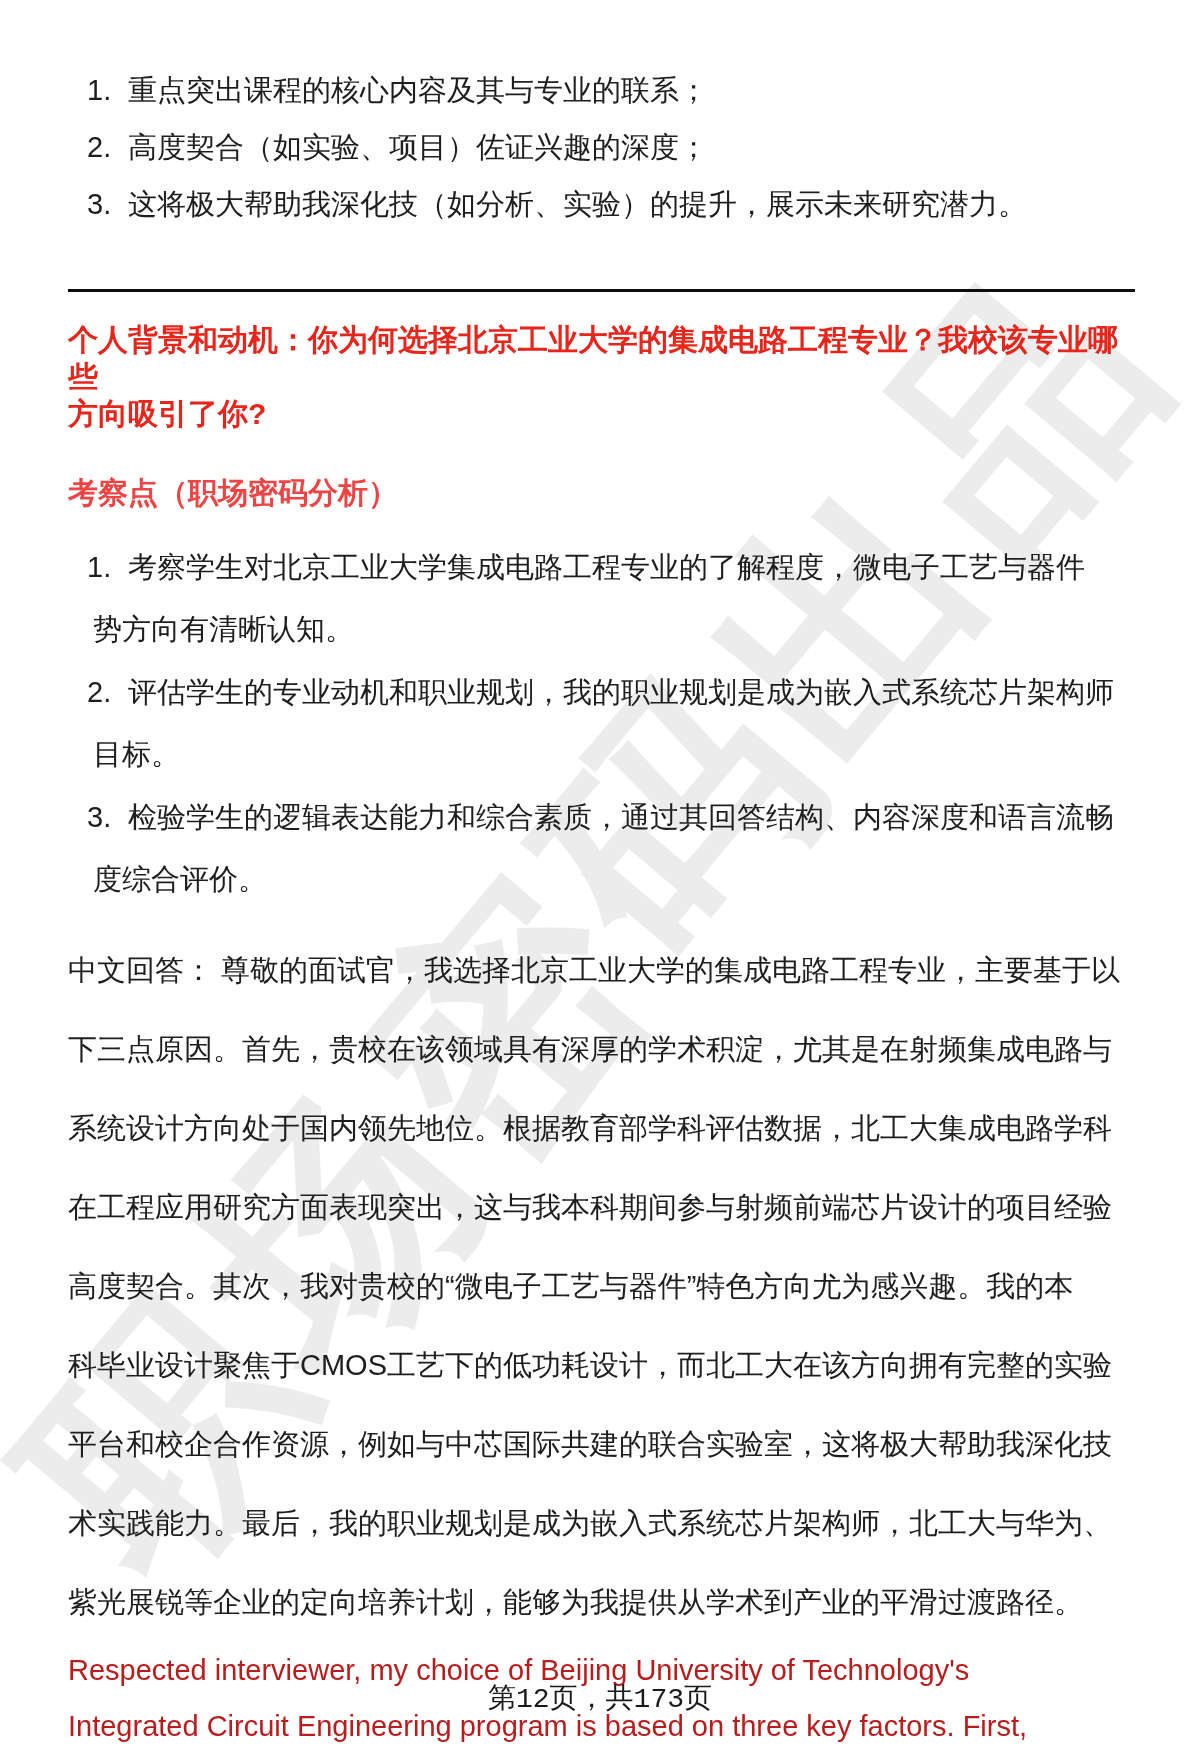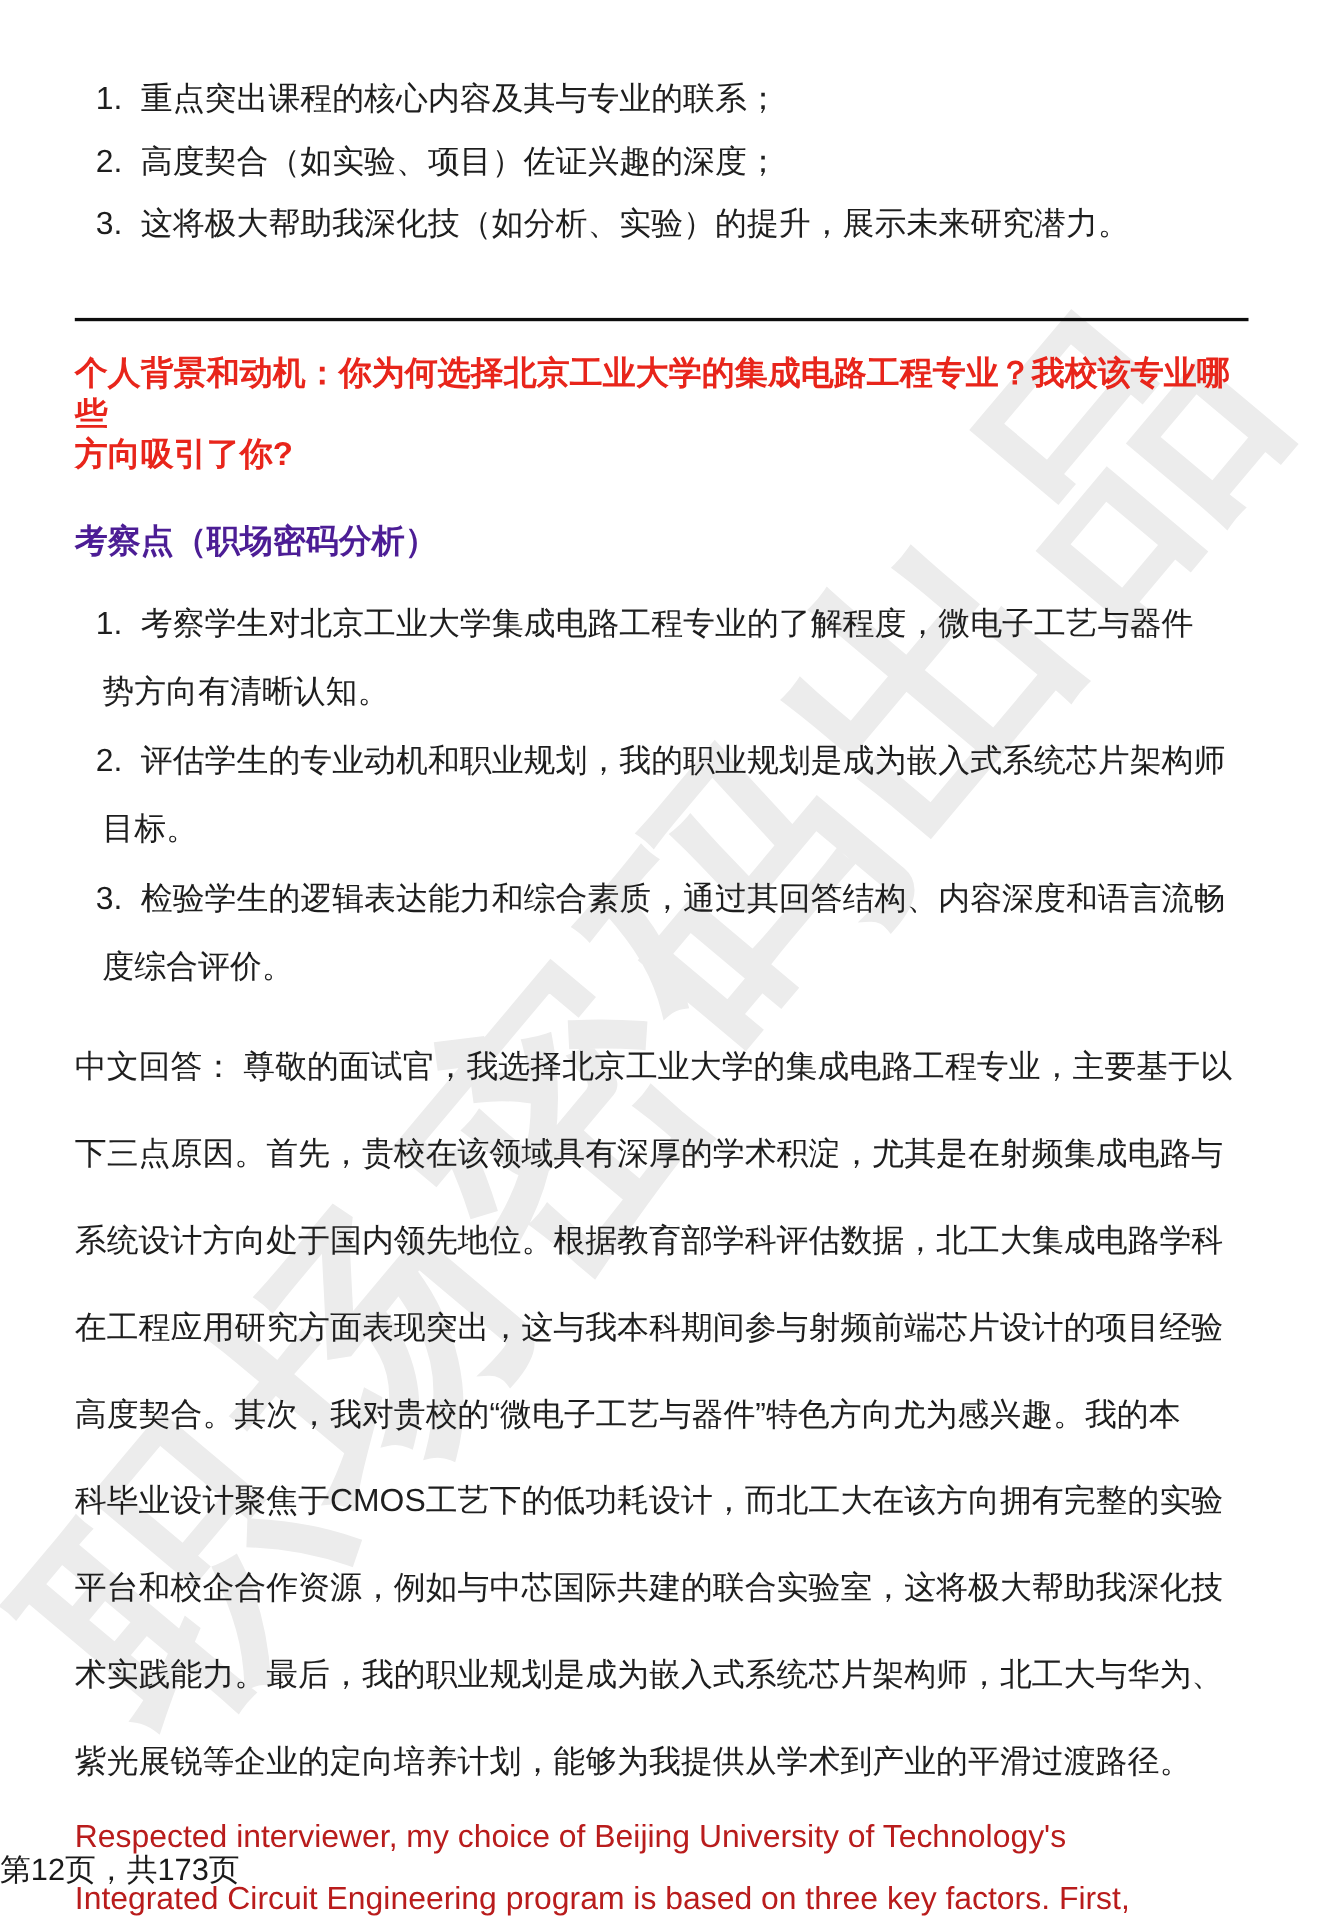--- a/index.html
+++ b/index.html
@@ -65,21 +65,21 @@
     line-height: 37px;
     font-weight: bold;
     color: #e8251b;
     white-space: pre-line;
   }
   .analysis-heading {
     margin-top: 42px;
     font-size: 30px;
     line-height: 38px;
     font-weight: bold;
-    color: #4c1d95;
+    color: #ef4444;
   }
   .olist-2 { margin-top: 24px; }
   .para-zh {
     margin-top: 21px;
     font-size: 29px;
     line-height: 79px;
     white-space: pre-line;
   }
   .label-en {
     margin-top: 38px;
@@ -90,24 +90,26 @@
     font-size: 29px;
     line-height: 56px;
     white-space: pre-line;
     color: #b91c1c;
   }
   .footer {
     position: absolute;
     left: 0;
     right: 0;
     top: 1684px;
+    text-align: center;
     font-size: 28px;
     line-height: 32px;
     color: #1a1a1a;
     z-index: 1;
+    font-family: Liberation Mono, monospace;
   }
 </style>
 </head>
 <body>
 
 <div class="watermark">职场密码出品</div>
 
 <div class="content">
 
   <div class="olist olist-1">

